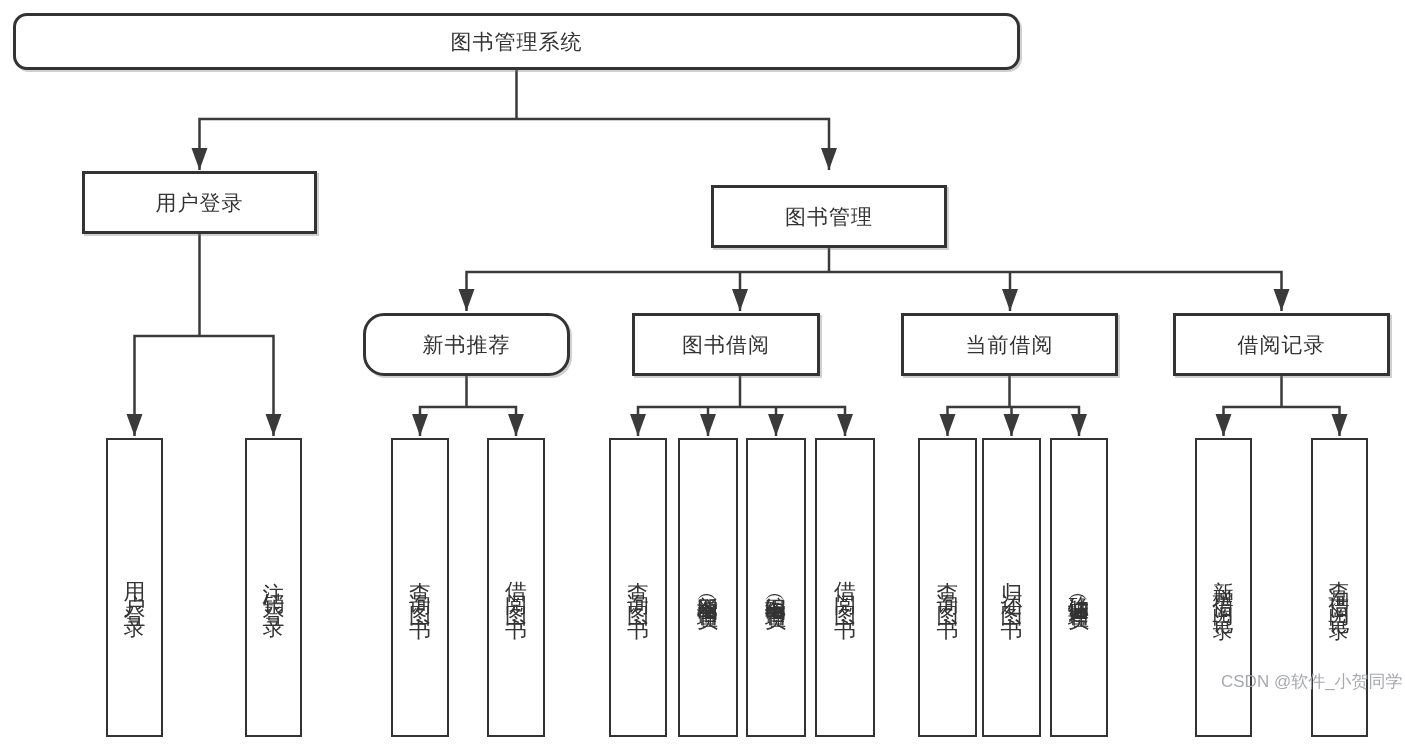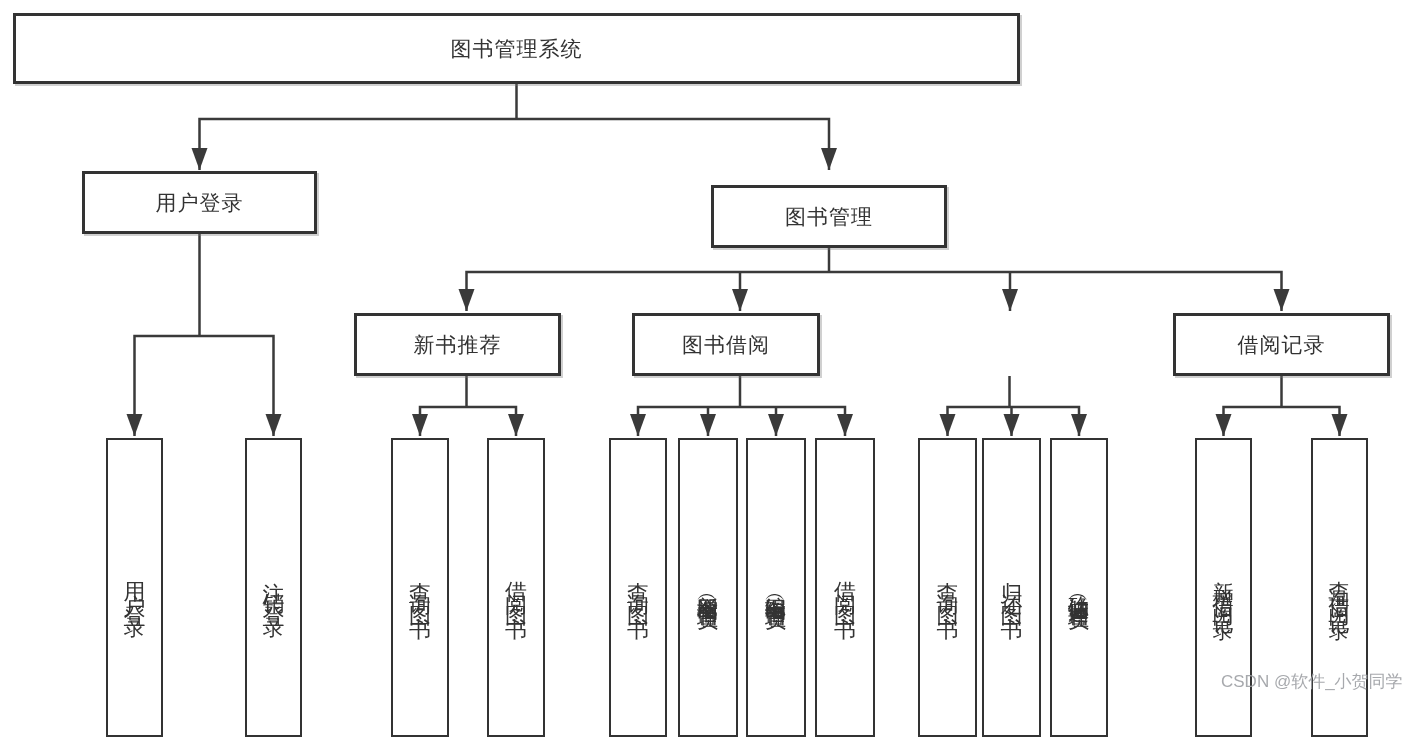--- a/index.html
+++ b/index.html
@@ -107,36 +107,39 @@
       <polygon points="768,414 784,414 776,436"></polygon>
       <polygon points="837,414 853,414 845,436"></polygon>
       <polygon points="939.5,414 955.5,414 947.5,436"></polygon>
       <polygon points="1003.5,414 1019.5,414 1011.5,436"></polygon>
       <polygon points="1071,414 1087,414 1079,436"></polygon>
       <polygon points="1215.5,414 1231.5,414 1223.5,436"></polygon>
       <polygon points="1331.5,414 1347.5,414 1339.5,436"></polygon>
     </g>
   </svg>
 
-  <div class="node big" style="left:13px; top:13px; width:1007px; height:71px;">
+  <div class="node big" style="left:13px; top:13px; width:1007px; height:57px;border-radius:14px;">
     <span class="hlabel">图书管理系统</span>
   </div>
 
   <div class="node big" style="left:82px; top:171px; width:235px; height:63px;">
     <span class="hlabel">用户登录</span>
   </div>
   <div class="node big" style="left:711px; top:185px; width:236px; height:63px;">
     <span class="hlabel">图书管理</span>
   </div>
 
-  <div class="node big" style="left:354px; top:313px; width:207px; height:63px;">
+  <div class="node big" style="left:363px; top:313px; width:207px; height:63px;border-radius:21px;">
     <span class="hlabel">新书推荐</span>
   </div>
   <div class="node big" style="left:632px; top:313px; width:188px; height:63px;">
     <span class="hlabel">图书借阅</span>
+  </div>
+  <div class="node big" style="left:901px; top:313px; width:217px; height:63px;">
+    <span class="hlabel">当前借阅</span>
   </div>
   <div class="node big" style="left:1173px; top:313px; width:217px; height:63px;">
     <span class="hlabel">借阅记录</span>
   </div>
 
   <div class="node leaf vshort" style="left:106px; top:438px; width:57px; height:299px;">
     <span class="vlabel">用户登录</span>
   </div>
   <div class="node leaf vshort" style="left:245px; top:438px; width:57px; height:299px;">
     <span class="vlabel">注销登录</span>

